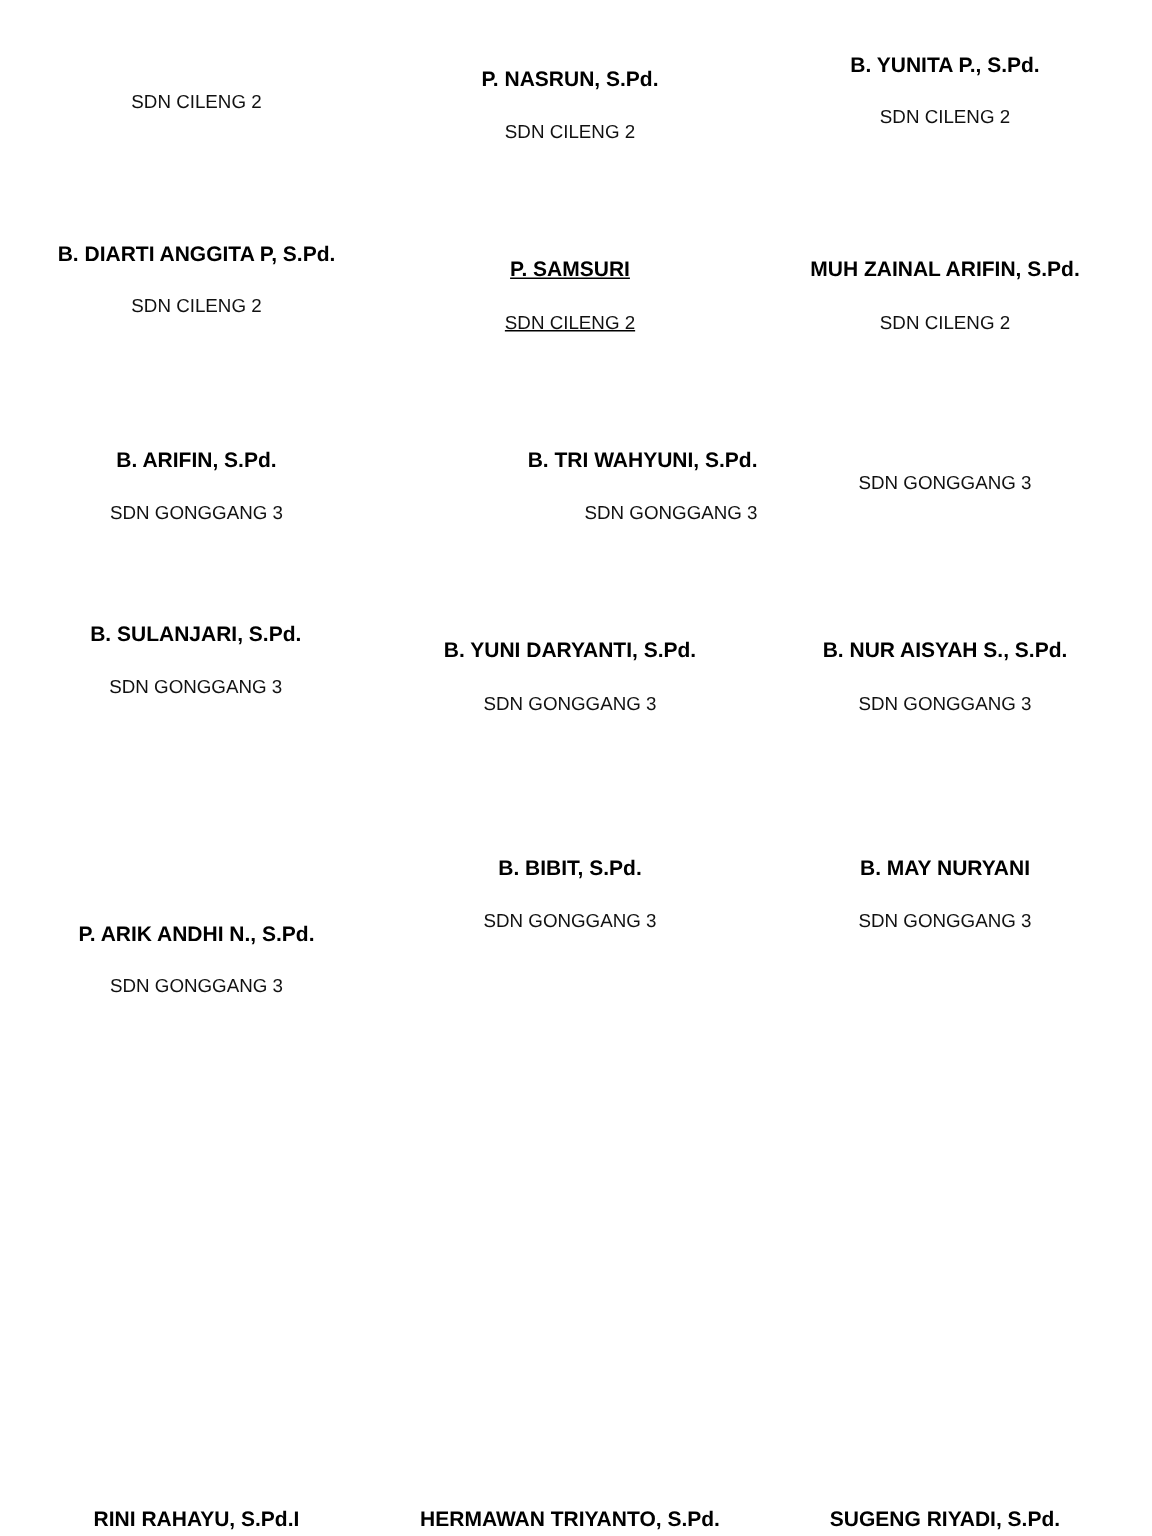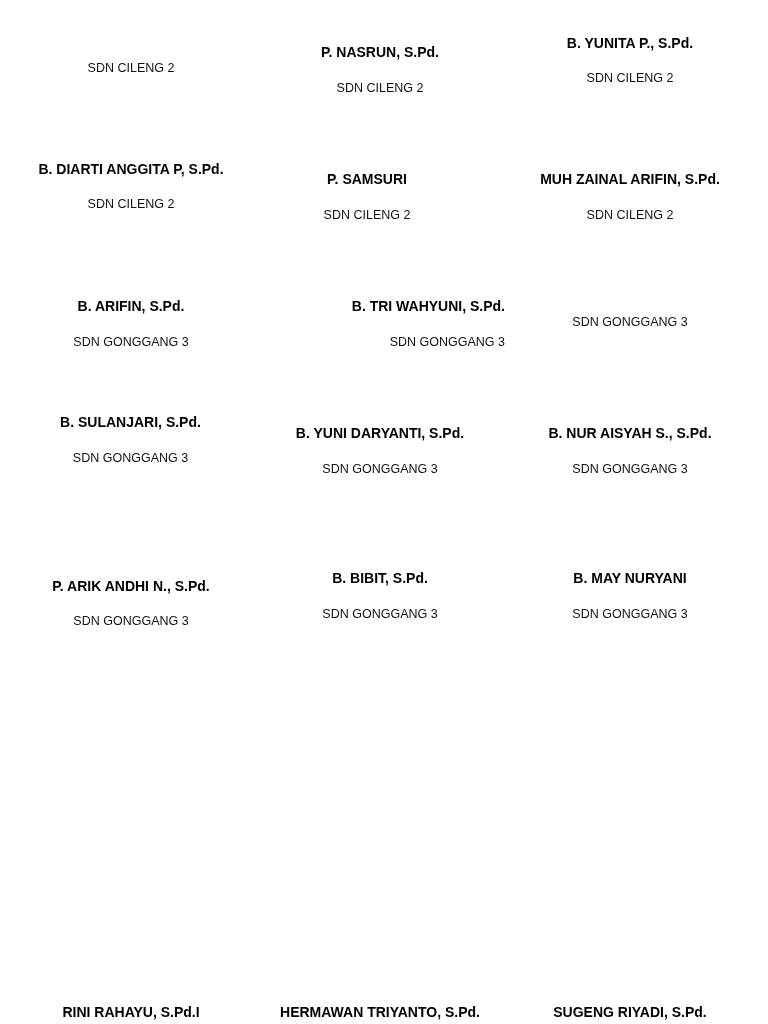--- a/index.html
+++ b/index.html
@@ -21,21 +21,21 @@
 </div>
 <div class="card" style="left:505px; top:33px;">
   <span class="name">B. YUNITA P., S.Pd.</span>
   <span class="school" style="margin-top:17px;">SDN CILENG 2</span>
 </div>
 
 <div class="card" style="left:6px; top:159px;">
   <span class="name">B. DIARTI ANGGITA P, S.Pd.</span>
   <span class="school" style="margin-top:17px;">SDN CILENG 2</span>
 </div>
-<div class="card" style="left:242px; top:169px;">
+<div class="card" style="left:255px; top:169px;text-decoration:underline;">
   <span class="name">P. SAMSURI</span>
   <span class="school" style="margin-top:18px;">SDN CILENG 2</span>
 </div>
 <div class="card" style="left:505px; top:169px;">
   <span class="name">MUH ZAINAL ARIFIN, S.Pd.</span>
   <span class="school" style="margin-top:18px;">SDN CILENG 2</span>
 </div>
 
 <div class="card" style="left:6px; top:296px;">
   <span class="name">B. ARIFIN, S.Pd.</span>
@@ -55,21 +55,21 @@
 </div>
 <div class="card" style="left:255px; top:423px;">
   <span class="name">B. YUNI DARYANTI, S.Pd.</span>
   <span class="school" style="margin-top:18px;">SDN GONGGANG 3</span>
 </div>
 <div class="card" style="left:505px; top:423px;">
   <span class="name">B. NUR AISYAH S., S.Pd.</span>
   <span class="school" style="margin-top:18px;">SDN GONGGANG 3</span>
 </div>
 
-<div class="card" style="left:6px; top:576px;">
+<div class="card" style="left:6px; top:612px;">
   <span class="name">P. ARIK ANDHI N., S.Pd.</span>
   <span class="school" style="margin-top:17px;">SDN GONGGANG 3</span>
 </div>
 <div class="card" style="left:255px; top:568px;">
   <span class="name">B. BIBIT, S.Pd.</span>
   <span class="school" style="margin-top:18px;">SDN GONGGANG 3</span>
 </div>
 <div class="card" style="left:505px; top:568px;">
   <span class="name">B. MAY NURYANI</span>
   <span class="school" style="margin-top:18px;">SDN GONGGANG 3</span>

